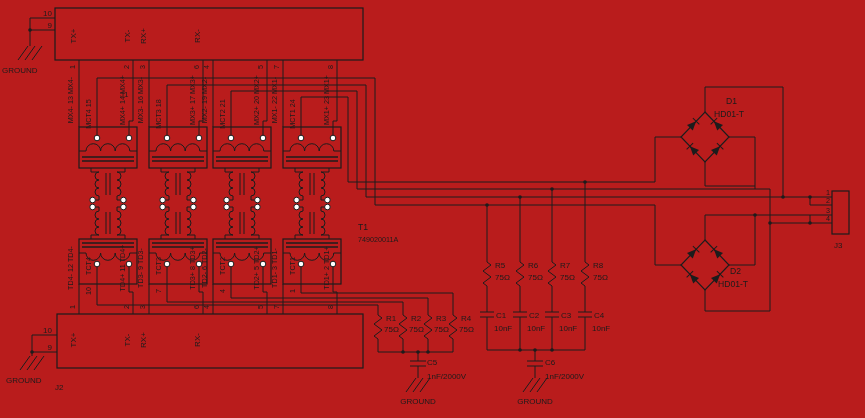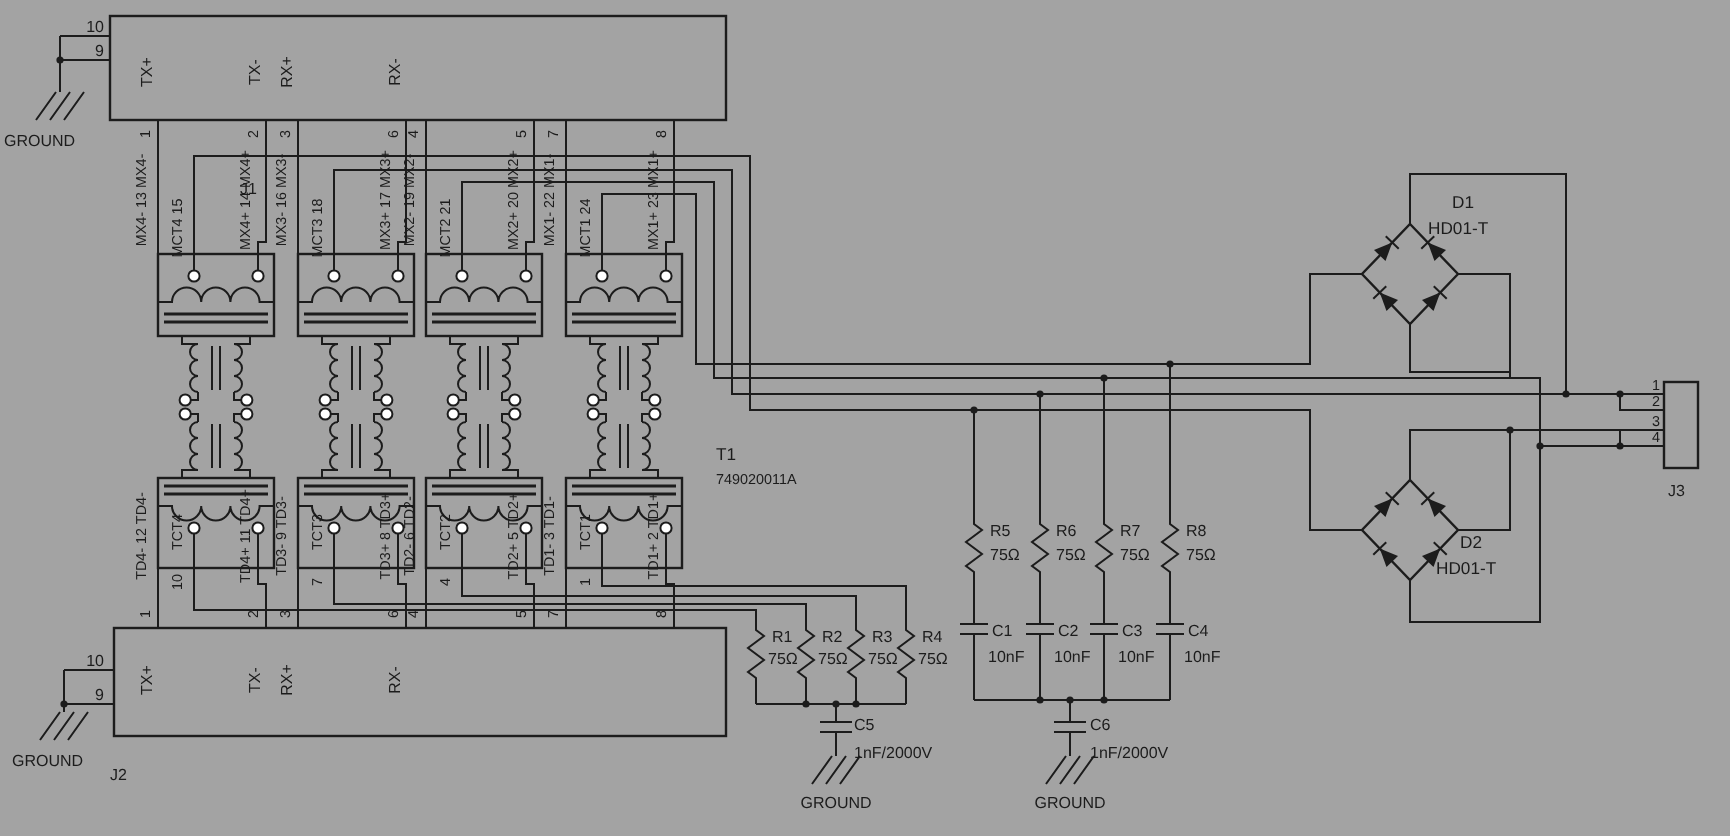--- a/index.html
+++ b/index.html
@@ -1,16 +1,16 @@
 <!DOCTYPE html>
 <html><head>
 <meta charset="utf-8">
 <style>
   html,body{margin:0;padding:0;background:#fff;}
-  .stage{position:relative;width:865px;height:418px;background:#a3a3a3;overflow:hidden;
+  .stage{position:relative;width:865px;height:418px;background:#b91c1c;overflow:hidden;
          font-family:"Liberation Sans", sans-serif;}
   svg{position:absolute;left:0;top:0;}
   svg text{fill:#1c1c1c;font-family:"Liberation Sans", sans-serif;}
   .t8{font-size:8px;} .t7{font-size:7.2px;} .t9{font-size:8.6px;}
   .wire{stroke:#1c1c1c;stroke-width:1;fill:none;}
   .wire2{stroke:#1c1c1c;stroke-width:1.2;fill:none;}
   .core{stroke:#1c1c1c;stroke-width:1.5;fill:none;}
   .boxr{stroke:#1c1c1c;stroke-width:1.2;fill:none;}
   .dot{fill:#1c1c1c;stroke:none;}
   .pinc{stroke:#1c1c1c;stroke-width:1;fill:#fff;}

